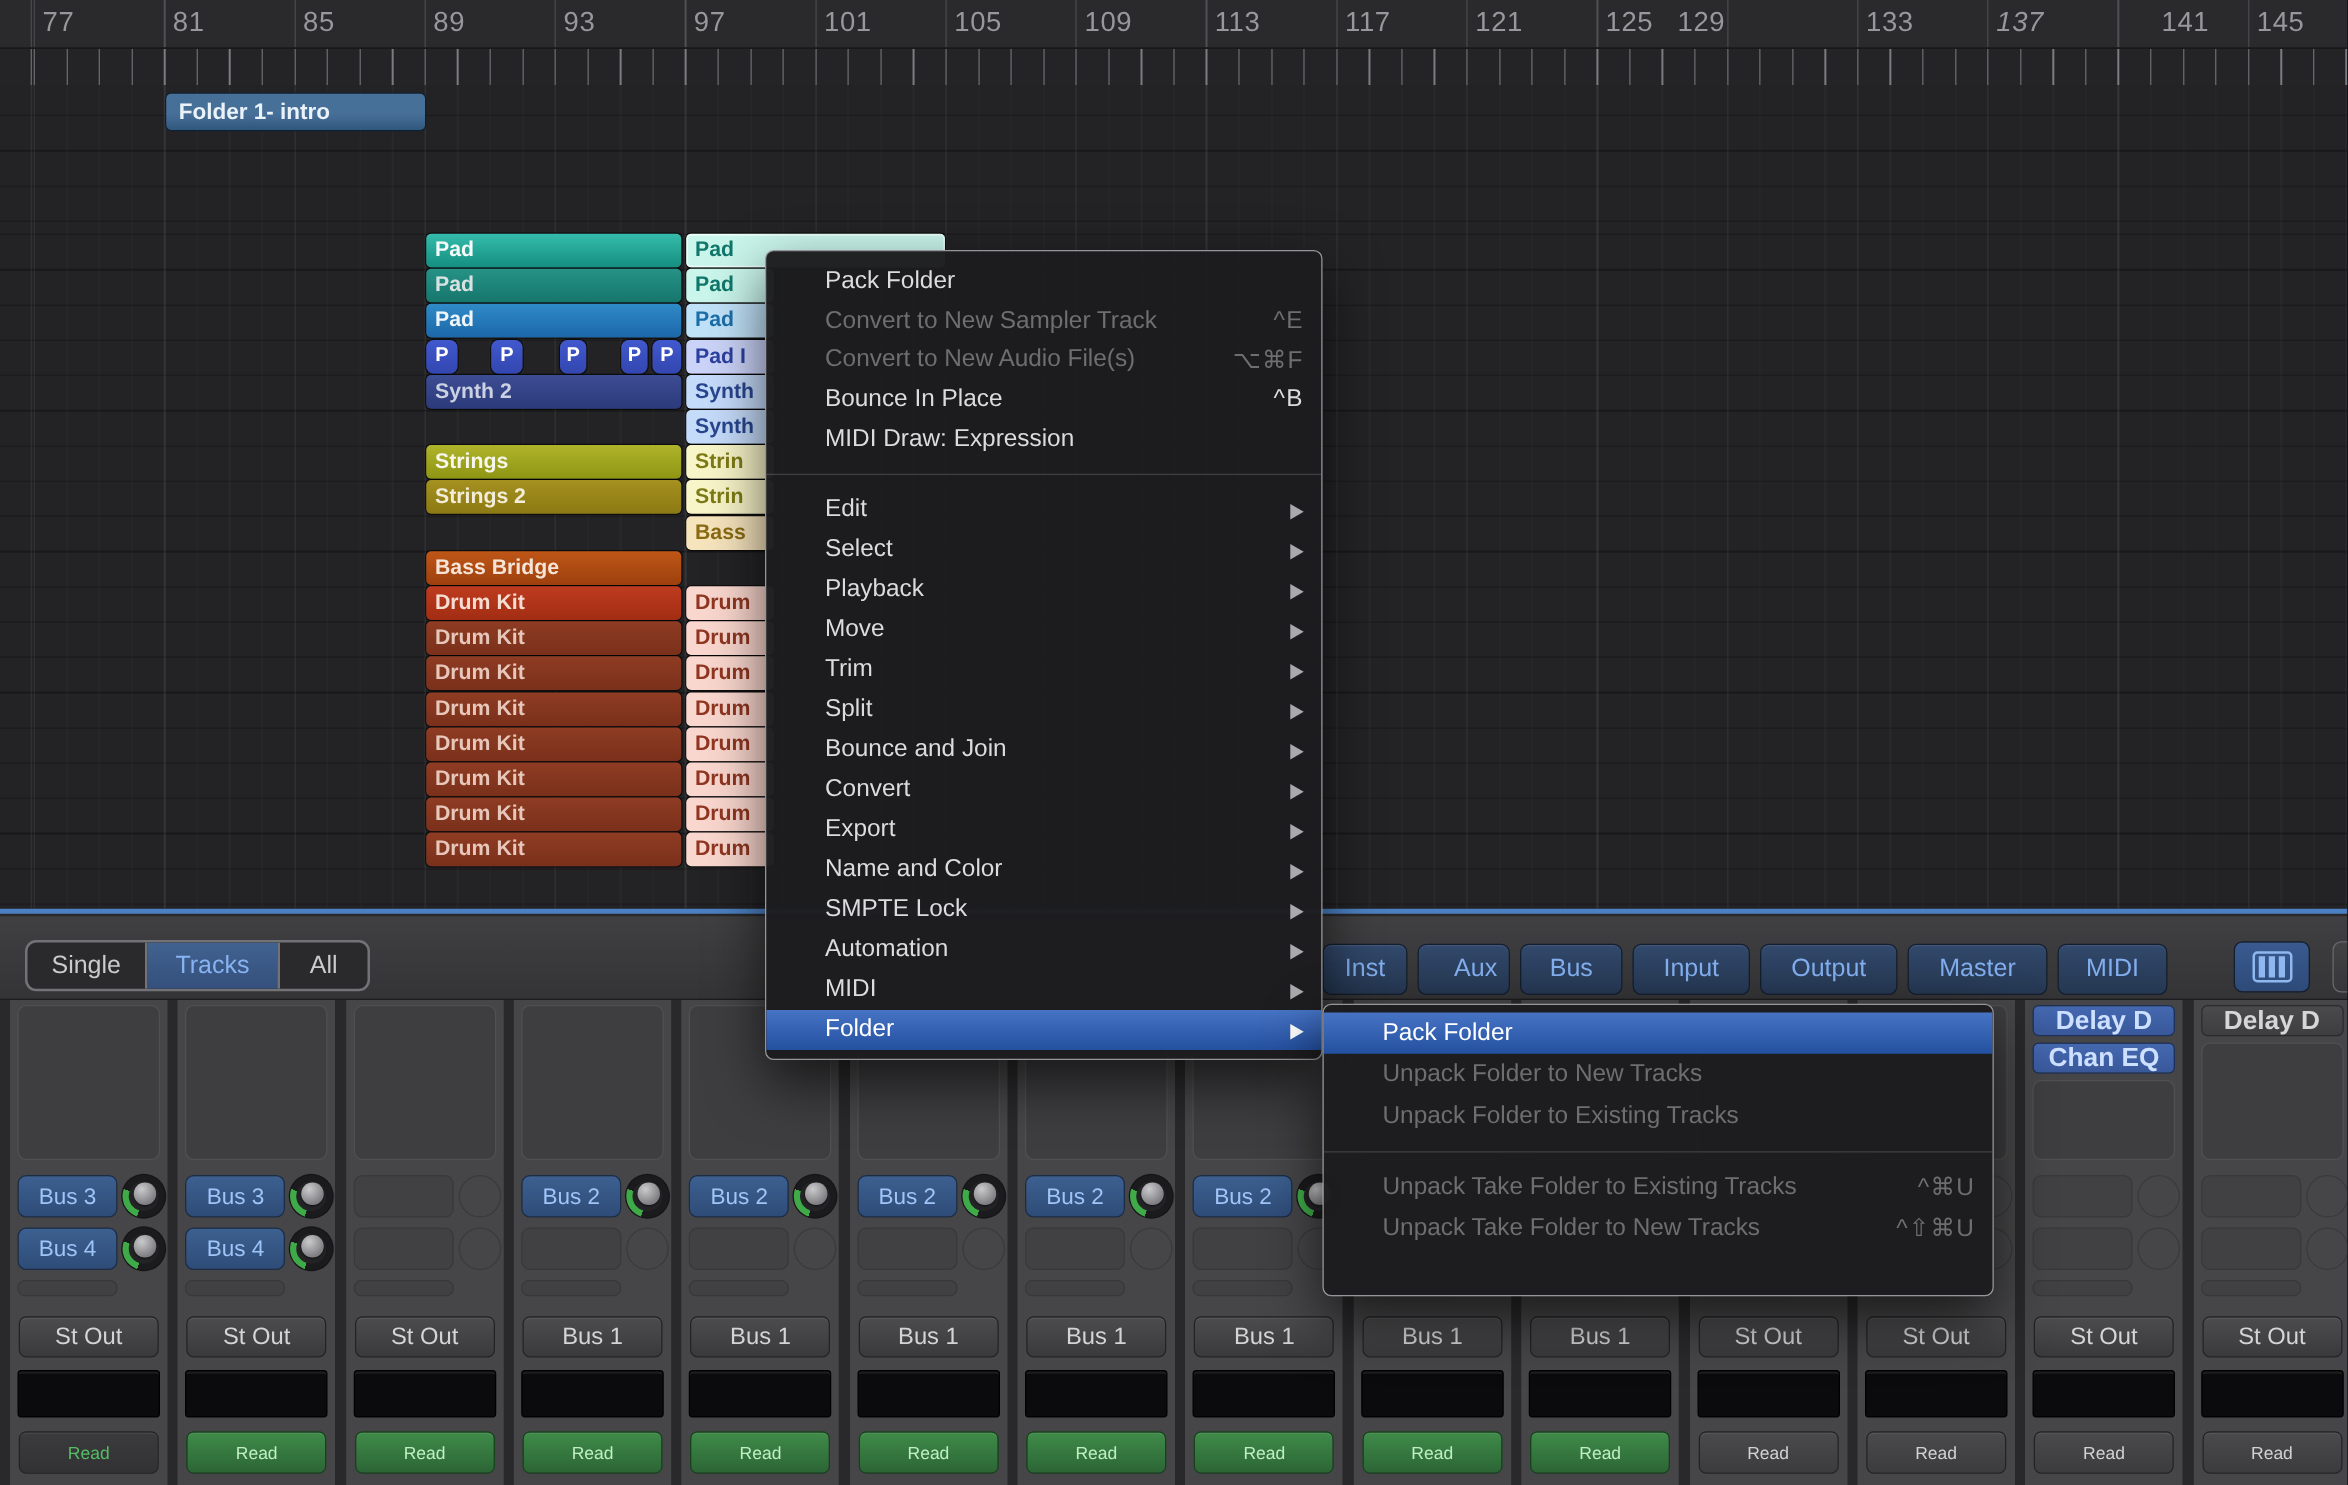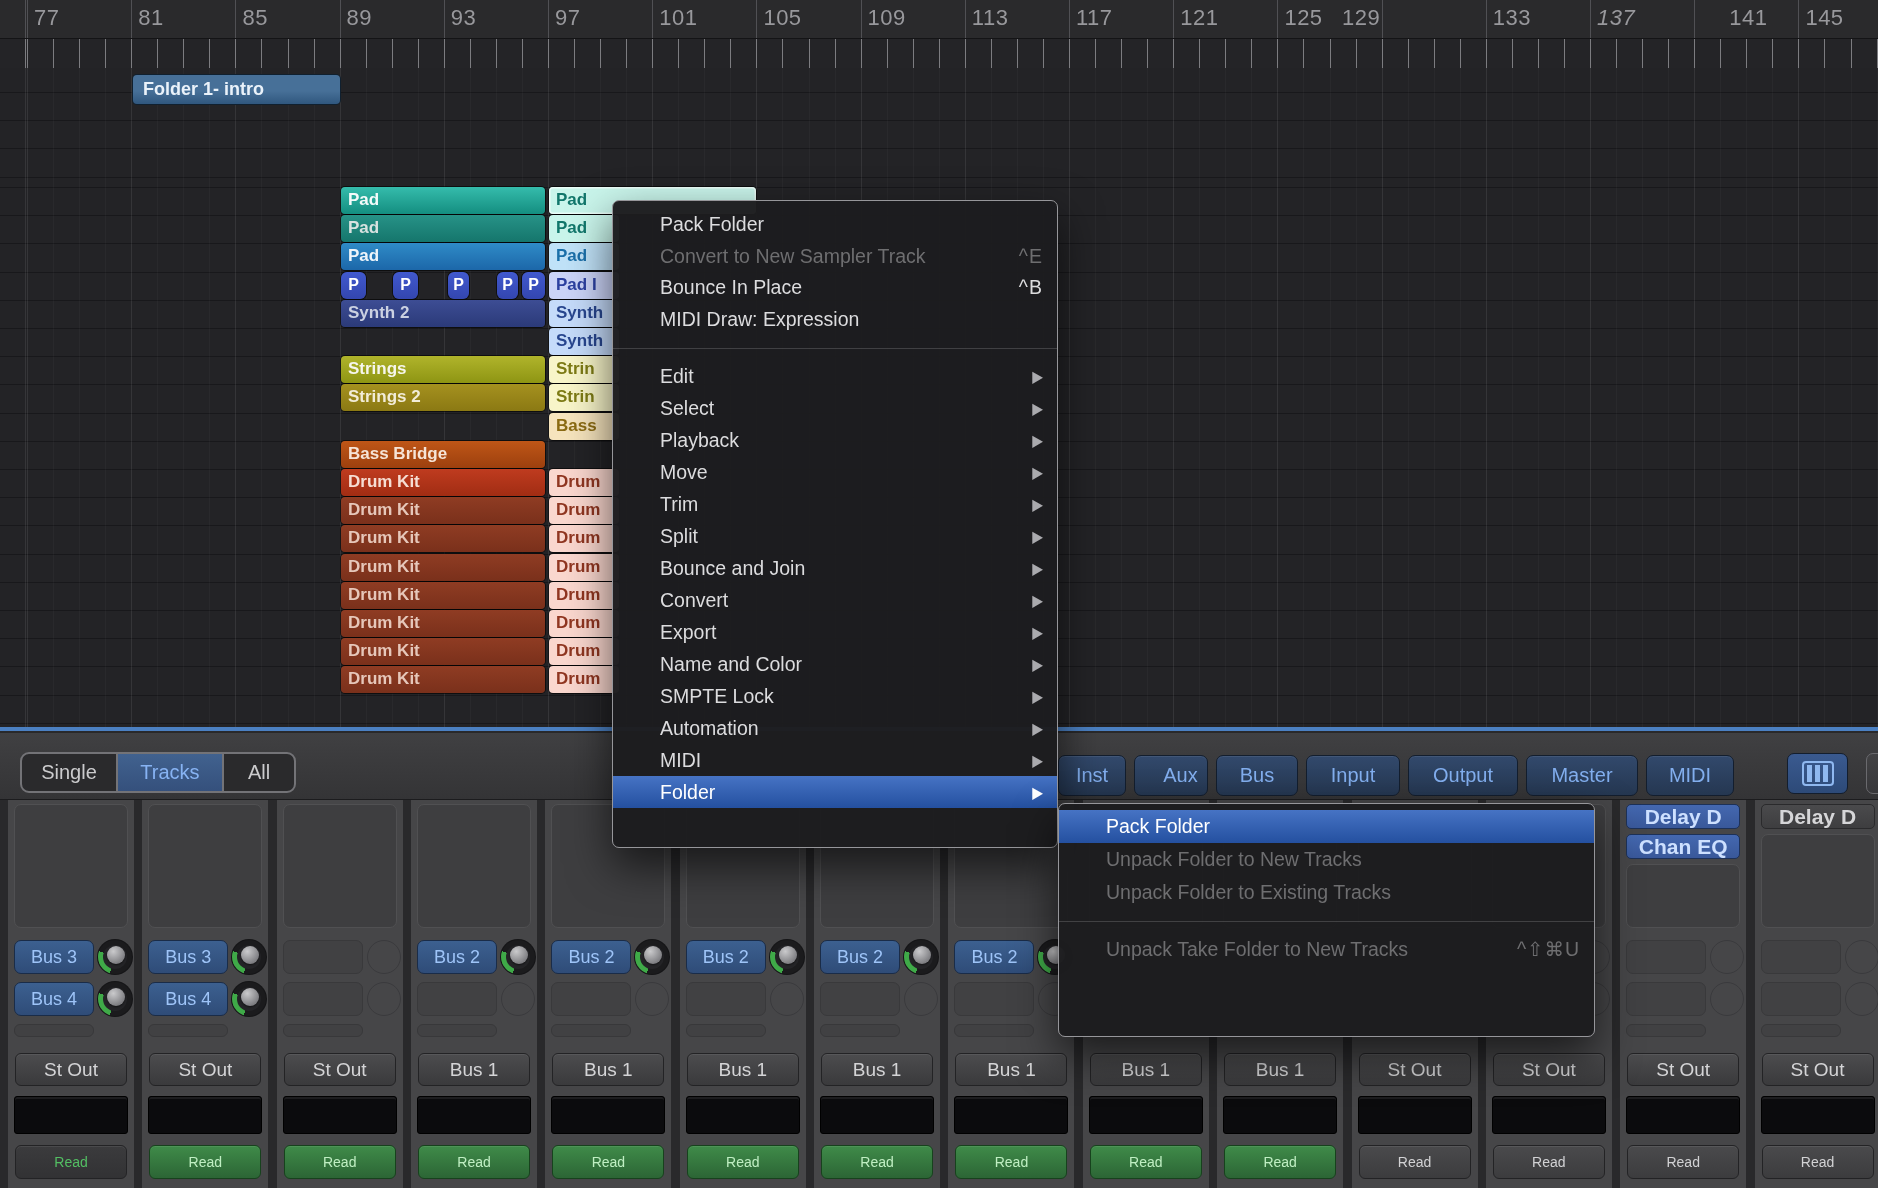--- a/index.html
+++ b/index.html
@@ -429,20 +429,24 @@
   </div>
 
   <div class="menu menu-main" id="ctx-menu">
       <div class="mi blk1">
         <span>Pack Folder</span>
       </div>
       <div class="mi blk1 disabled">
         <span>Convert to New Sampler Track</span>
         <span class="sc">^E</span>
       </div>
+      <div class="mi blk1 disabled">
+        <span>Convert to New Audio File(s)</span>
+        <span class="sc">⌥⌘F</span>
+      </div>
       <div class="mi blk1">
         <span>Bounce In Place</span>
         <span class="sc">^B</span>
       </div>
       <div class="mi blk1">
         <span>MIDI Draw: Expression</span>
       </div>
       <div class="msep"></div>
       <div class="mi">
         <span>Edit</span>
@@ -507,18 +511,22 @@
         <span>Pack Folder</span>
       </div>
       <div class="mi disabled">
         <span>Unpack Folder to New Tracks</span>
       </div>
       <div class="mi disabled">
         <span>Unpack Folder to Existing Tracks</span>
       </div>
       <div class="msep"></div>
       <div class="mi disabled">
+        <span>Unpack Take Folder to Existing Tracks</span>
+        <span class="sc">^⌘U</span>
+      </div>
+      <div class="mi disabled">
         <span>Unpack Take Folder to New Tracks</span>
         <span class="sc">^⇧⌘U</span>
       </div>
     </div>
 
 </div>
 
 </body></html>

